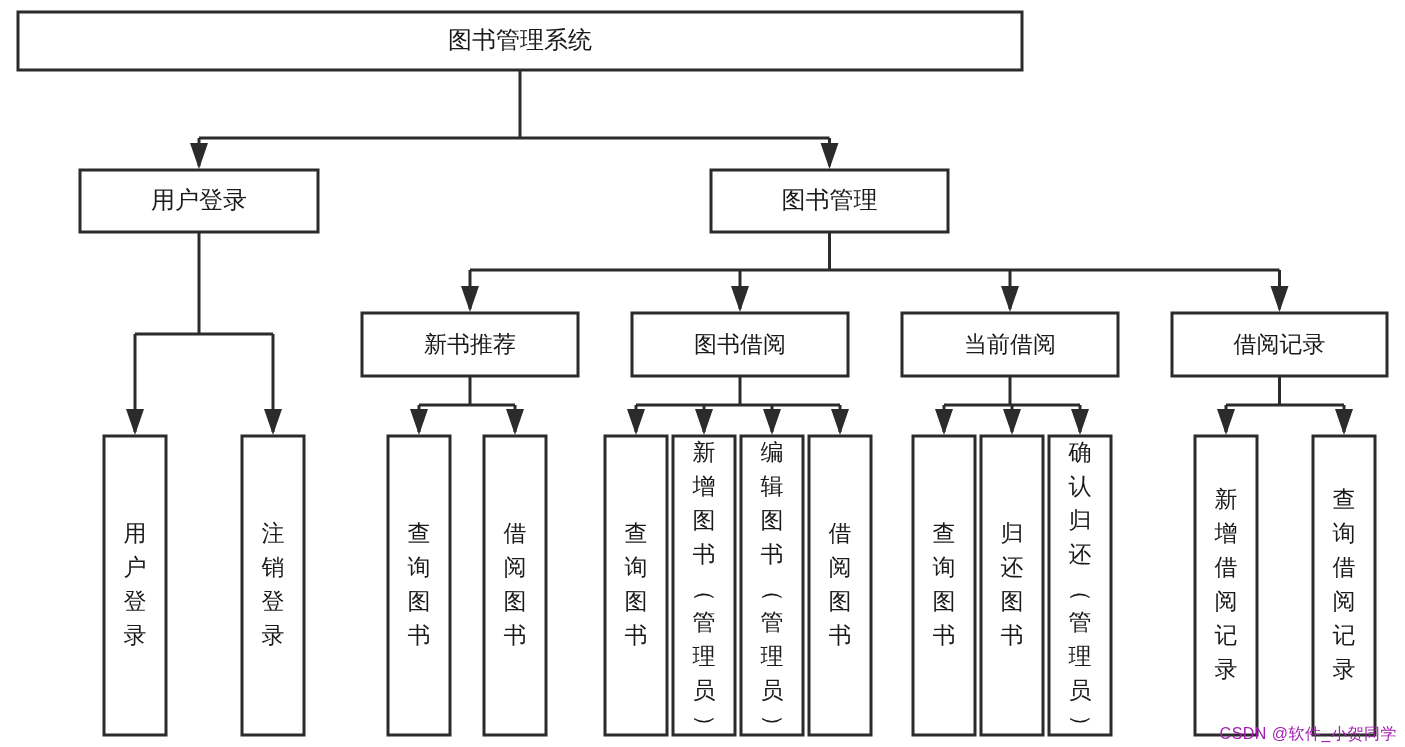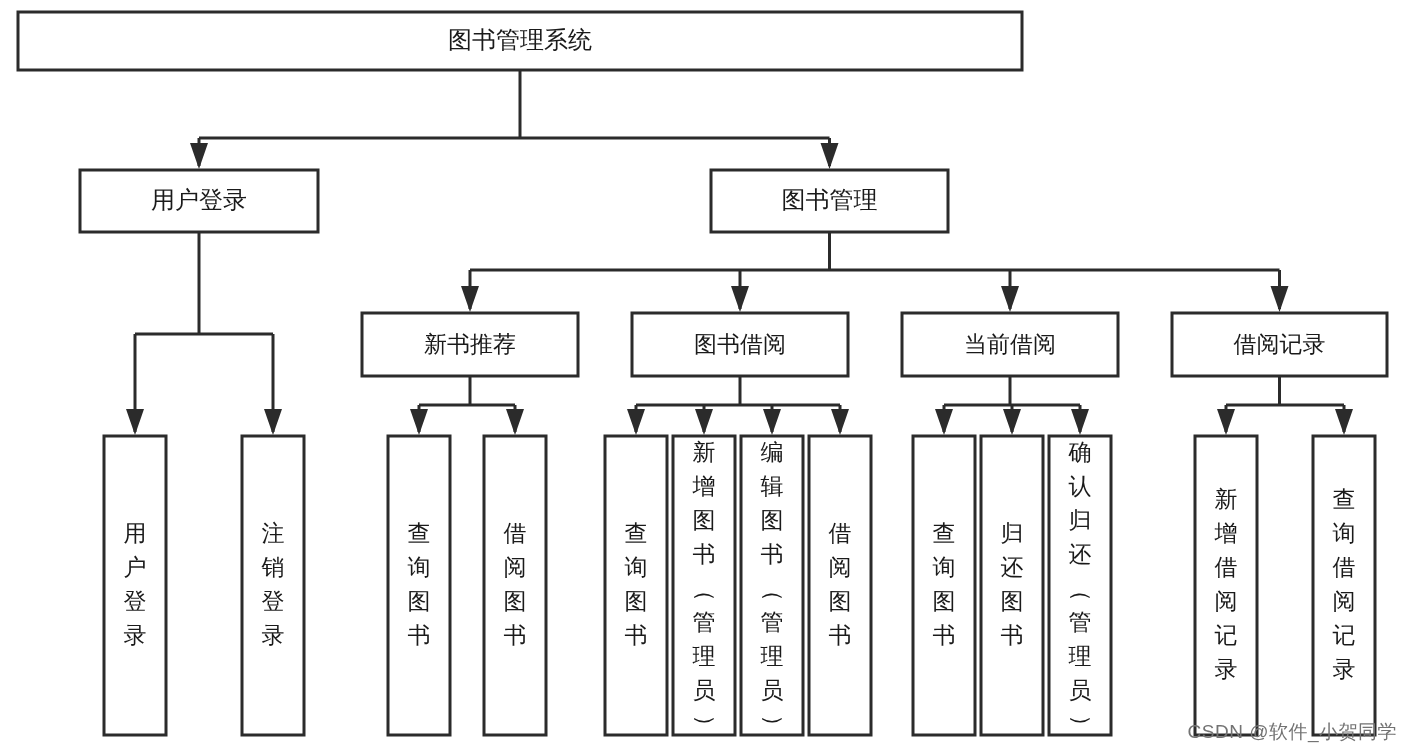--- a/index.html
+++ b/index.html
@@ -16,21 +16,21 @@
     font-size:23px;fill:#1a1a1a;text-anchor:middle;dominant-baseline:middle;
   }
   .node-label.lvl1{font-size:24px;}
   .vlabel-cell{
     font-family:"Liberation Sans","DejaVu Sans",sans-serif;
     font-size:23px;fill:#1a1a1a;text-anchor:middle;dominant-baseline:middle;
   }
   .watermark{
     position:absolute;right:8px;bottom:2px;
     font-family:"Liberation Sans","DejaVu Sans",sans-serif;
-    font-size:19px;color:#737373;letter-spacing:.5px;
+    font-size:16px;color:#a21caf;letter-spacing:.5px;
     white-space:nowrap;user-select:none;
   }
 </style>
 </head>
 <body>
 
 <svg id="canvas" viewBox="0 0 1405 747" xmlns="http://www.w3.org/2000/svg">
   <g id="edges-layer">
       <line x1="520" y1="70" x2="520" y2="138" class="conn"></line>
       <line x1="199" y1="138" x2="829.5" y2="138" class="conn"></line>

